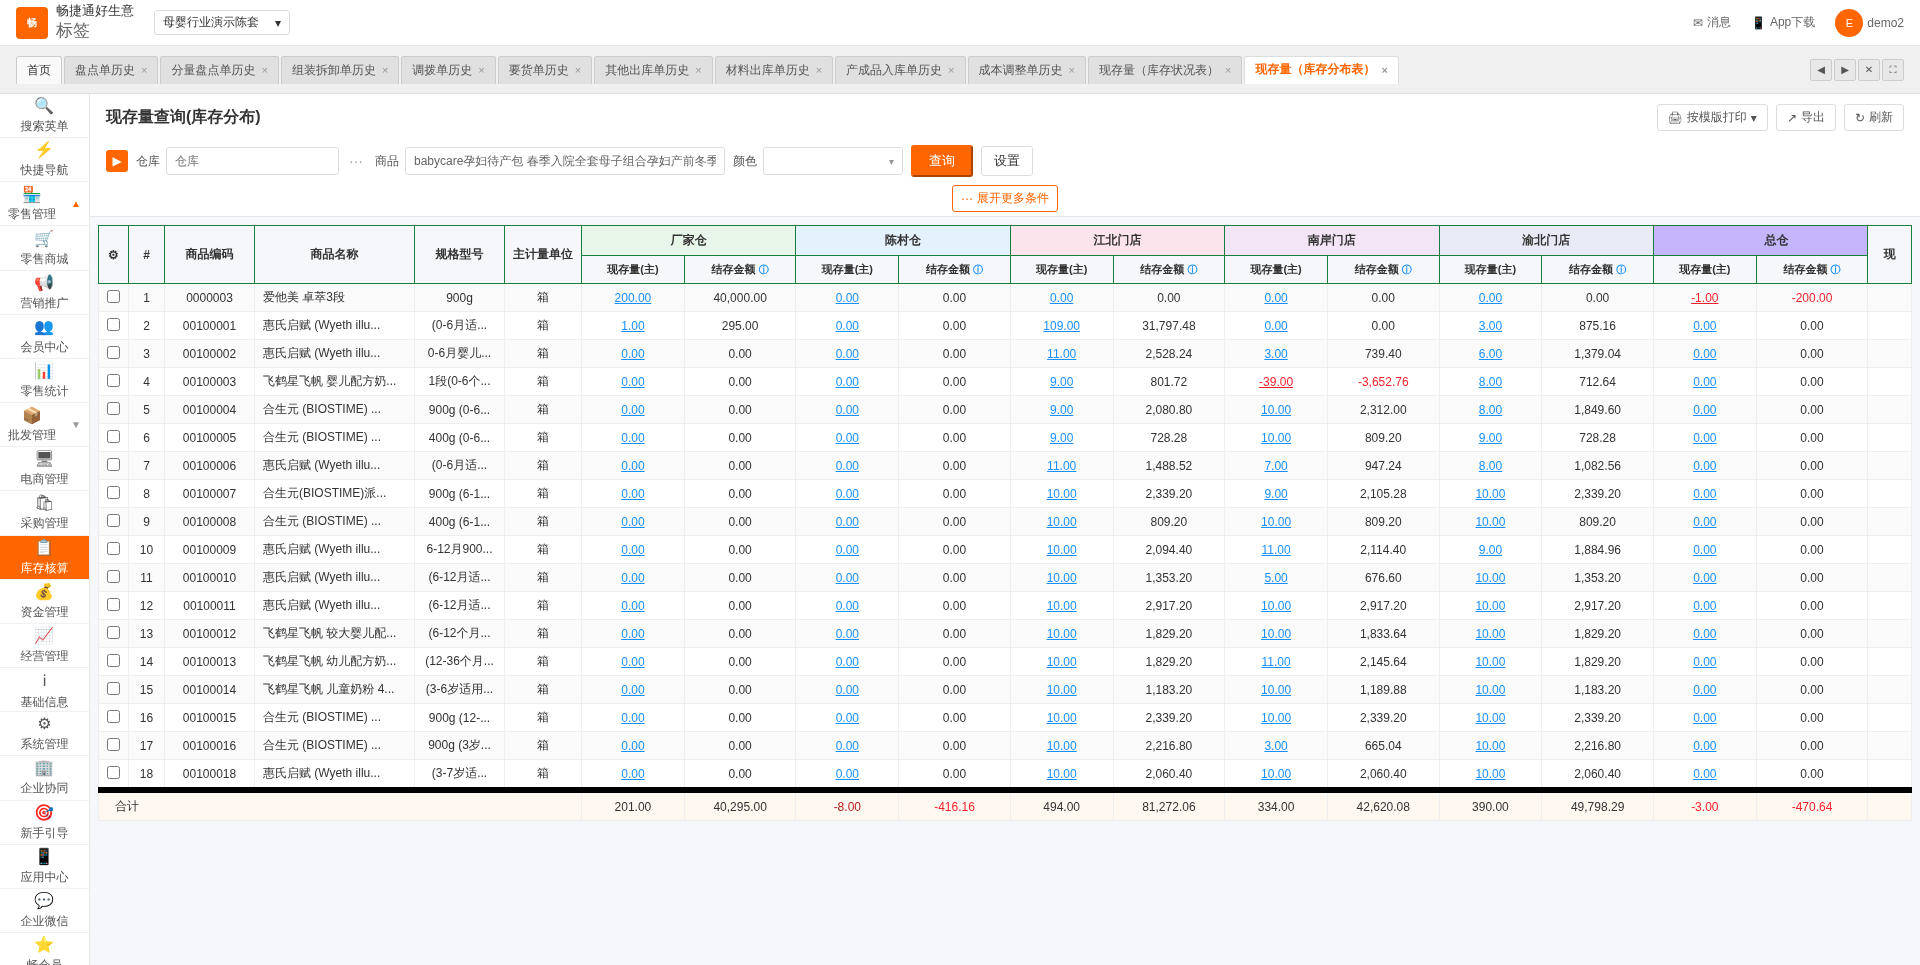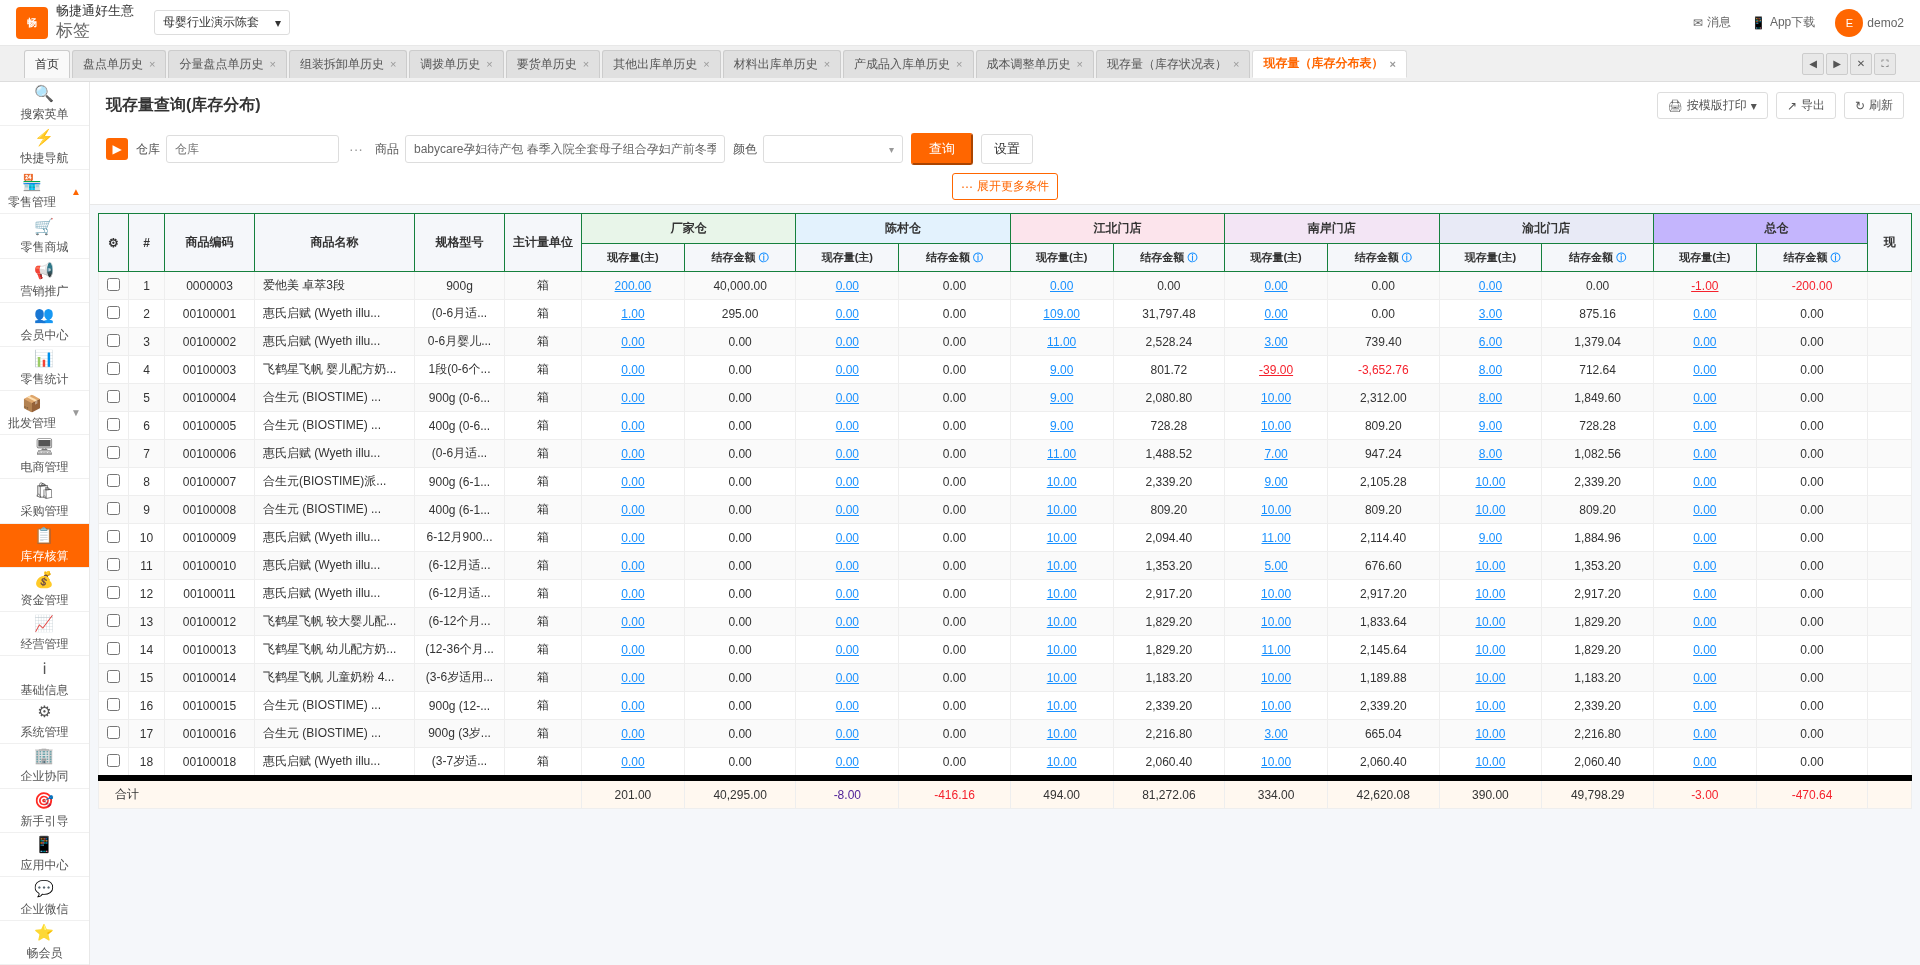--- a/index.html
+++ b/index.html
@@ -62,25 +62,25 @@
       background: #ff6600;
       display: flex;
       align-items: center;
       justify-content: center;
       color: #fff;
       font-size: 11px;
     }
 
     
     .tab-bar {
-      height: 36px;
+      height: 48px;
       background: #f0f0f0;
       display: flex;
       align-items: center;
-      padding: 0 24px;
+      padding: 0 16px;
       gap: 2px;
       border-bottom: 1px solid #ddd;
       overflow: hidden;
     }
     .tab-item {
       height: 28px;
       padding: 0 10px;
       display: flex;
       align-items: center;
       gap: 4px;
@@ -991,21 +991,21 @@
     <td><span class="num-link">0.00</span></td>
     <td>0.00</td>
     <td></td>
   </tr>
           </tbody>
         <tfoot>
           <tr class="total-row">
             <td colspan="6" style="text-align:left;padding-left:16px;">合计</td>
             <td>201.00</td>
             <td>40,295.00</td>
-            <td style="color:#4c1d95;">-8.00</td>
+            <td style="color:#b91c1c;">-8.00</td>
             <td style="color:#f5222d;">-416.16</td>
             <td>494.00</td>
             <td>81,272.06</td>
             <td>334.00</td>
             <td>42,620.08</td>
             <td>390.00</td>
             <td>49,798.29</td>
             <td style="color:#f5222d;">-3.00</td>
             <td style="color:#f5222d;">-470.64</td>
             <td></td>

